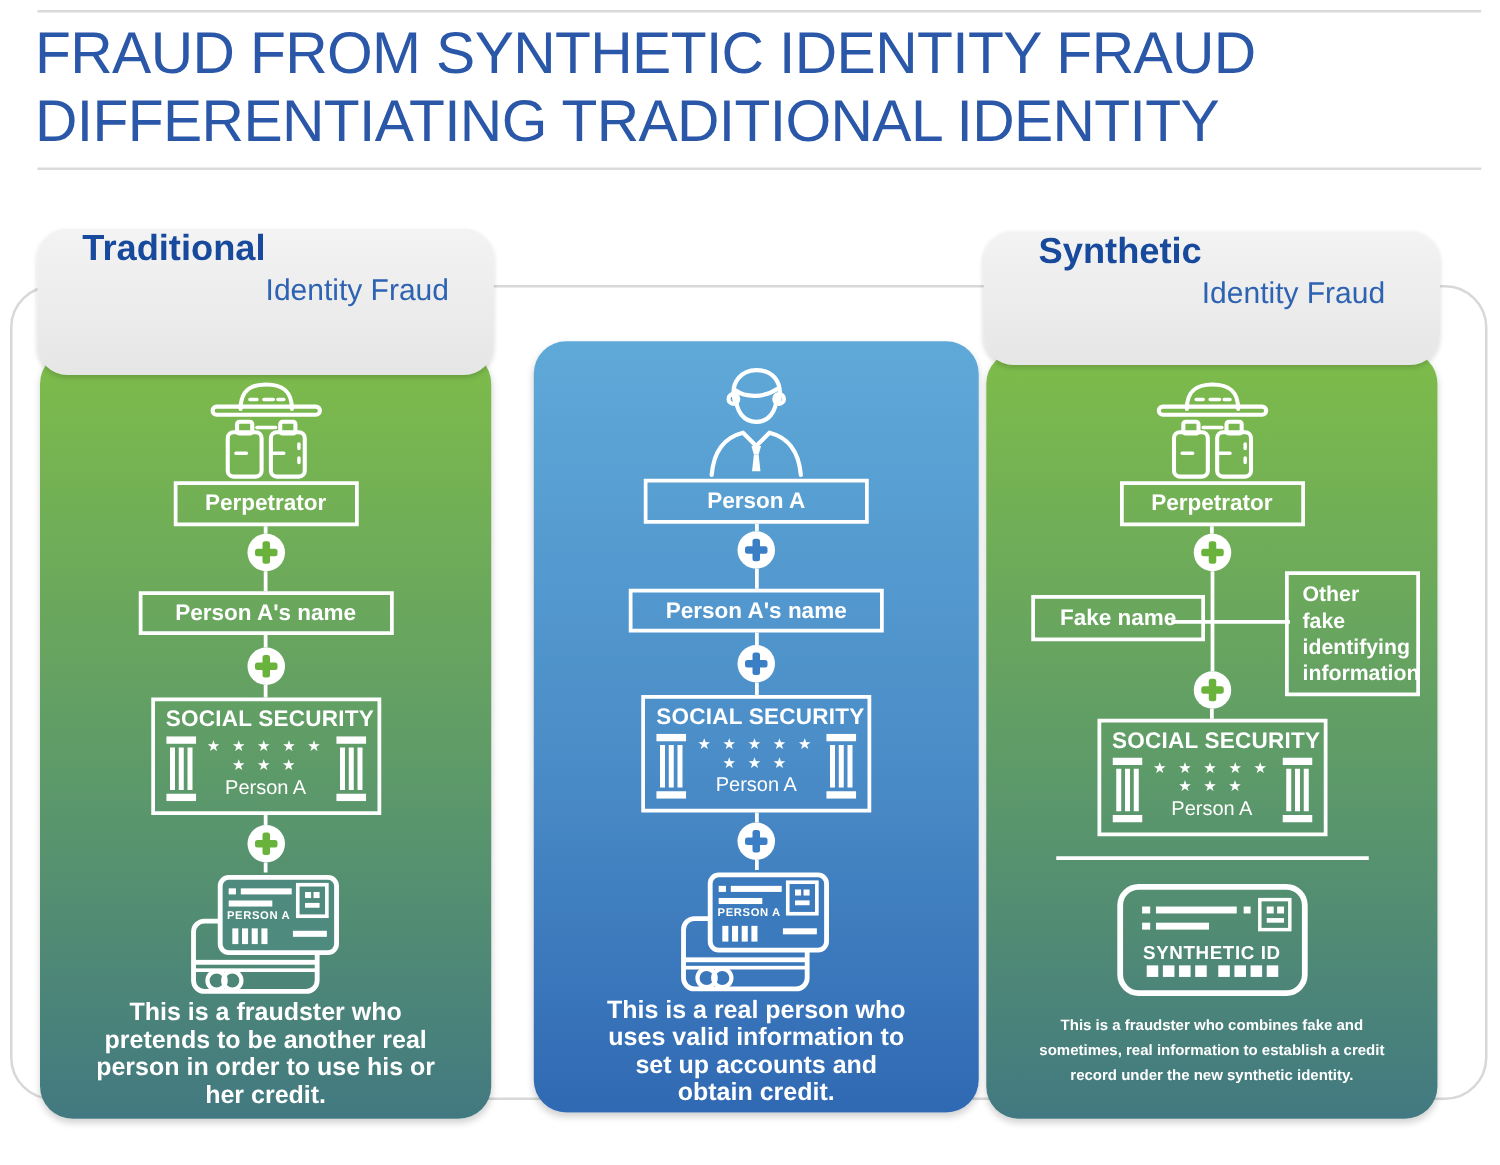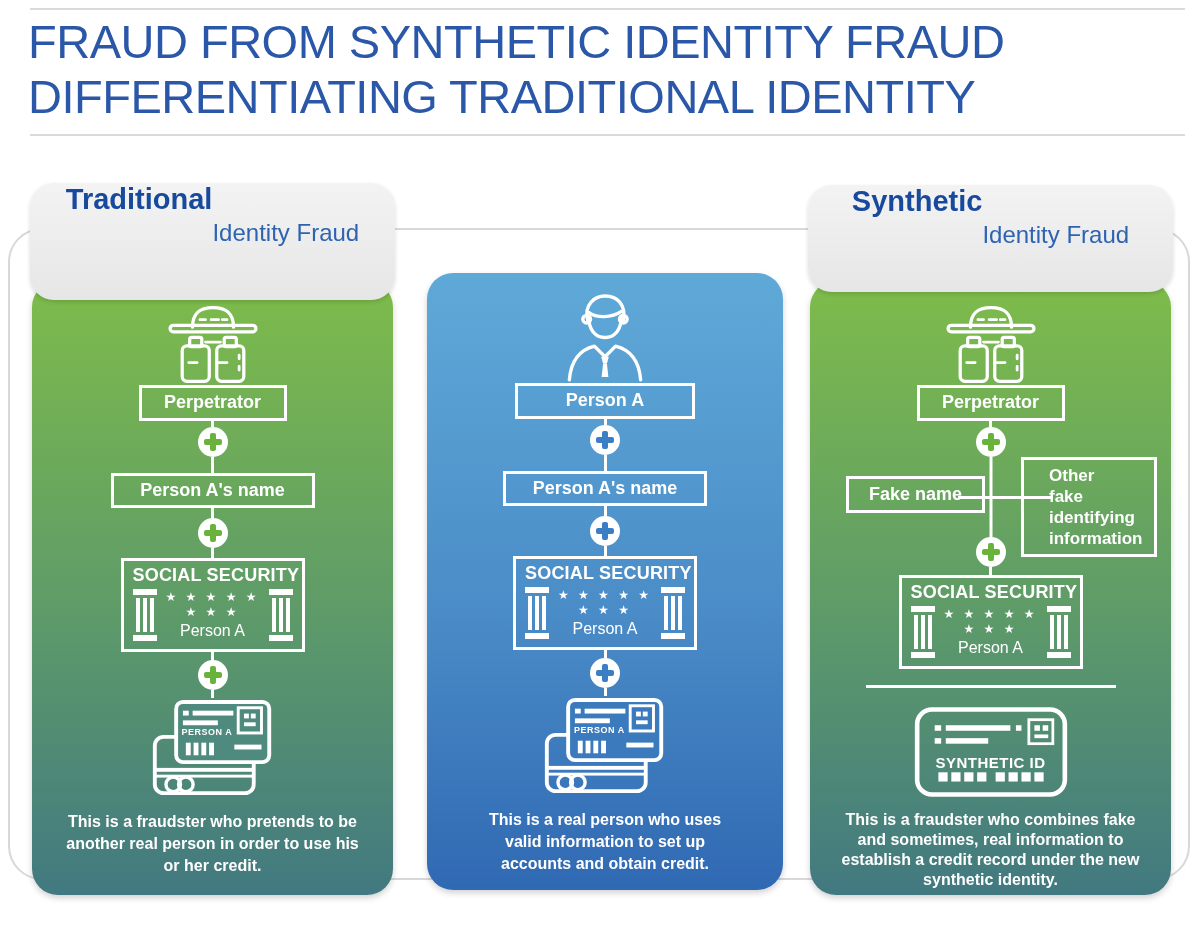--- a/index.html
+++ b/index.html
@@ -12,21 +12,21 @@
 
   .title { position:absolute; left:28px; top:14px; width:1160px; color:#2b57a8; font-weight:500;
            font-size:47px; line-height:1.18; letter-spacing:-0.5px; white-space:nowrap; }
 
   .board { position:absolute; left:8px; top:228px; width:1182px; height:652px;
            background:#fff; border:2px solid #d8d8d8; border-radius:34px; z-index:0; }
 
   .panel { position:absolute; top:0; height:932px; }
   .p1 { left:30px;  width:365px; }
   .p2 { left:425px; width:360px; }
-  .p3 { left:808px; width:365px; }
+  .p3 { left:787px; width:365px; }
 
   .header-card { position:absolute; left:0; right:0; z-index:3; text-align:center;
                  background:linear-gradient(180deg,#f3f3f3,#e6e6e6); border-radius:24px;
                  box-shadow:0 2px 4px rgba(0,0,0,.14);
                  display:flex; flex-direction:row; justify-content:center; }
   .p1 .header-card { top:183px; height:117px; }
   .p2 .header-card { top:168px; height:107px; }
   .p3 .header-card { top:185px; height:107px; }
   .hdr-bold { font-size:29px; font-weight:bold; color:#17499c; line-height:1.15; }
   .hdr-sub  { font-size:24px; font-weight:400; color:#2e63b2; line-height:1.15;margin-top:36px; }
@@ -49,33 +49,33 @@
   .plus::before { width:18px; height:6px; }
   .plus::after  { width:6px;  height:18px; }
 
   .ss-card { border:3px solid #fff; width:184px; padding:4px 9px 8px; color:#fff; }
   .ss-title { font-weight:bold; font-size:18px; text-align:center; letter-spacing:.2px; white-space:nowrap; }
   .ss-mid { display:flex; justify-content:space-between; align-items:center; margin-top:3px; }
   .ss-stars { flex:1; text-align:center; }
   .stars-row { font-size:12px; letter-spacing:3px; line-height:1.25; white-space:nowrap; }
   .ss-name { font-size:16px; margin-top:2px; }
 
-  .caption { text-align:center; color:#fff; font-weight:bold; font-size:16px; line-height:22px; margin-top:12px; }
+  .caption { text-align:center; color:#fff; font-weight:bold; font-size:20px; line-height:22px; margin-top:0; }
   .p1 .caption { width:302px; }
   .p2 .caption { width:258px; }
-  .p3 .caption { width:302px; font-size:16px; line-height:20px; margin-top:10px; }
+  .p3 .caption { width:302px; font-size:12px; line-height:20px; margin-top:10px; }
 
   
   .fake-row { position:relative; width:100%; height:80px; flex:none; }
   .fake-vline { position:absolute; left:50%; top:0; bottom:0; width:3px; background:#fff; transform:translateX(-50%); }
   .fake-hline { position:absolute; left:148px; right:118px; top:39px; height:3px; background:#fff; }
   .fake-left  { position:absolute; left:36px; top:19px; width:139px; border:3px solid #fff;
                 color:#fff; font-weight:bold; font-size:18px; text-align:center; padding:5px 4px; }
-  .fake-right { position:absolute; right:14px; top:0; width:136px; border:3px solid #fff;
-                color:#fff; font-weight:bold; font-size:17px; line-height:21px; padding:5px 25px; text-align:left; }
+  .fake-right { position:absolute; right:14px; top:0; width:108px; border:3px solid #fff;
+                color:#fff; font-weight:bold; font-size:17px; line-height:21px; padding:5px 11px; text-align:left; }
 
   .divider3 { width:250px; height:3px; background:#fff; margin-top:16px; flex:none; }
 
   .cards-wrap { position:relative; width:128px; height:101px; }
   .idcard-label { position:absolute; left:33px; top:29px; color:#fff; font-weight:bold;
                   font-size:9px; letter-spacing:.5px; }
   .synth-wrap { position:relative; width:158px; height:96px; }
   .synth-label { position:absolute; left:0; right:0; top:50px; text-align:center; color:#fff;
                  font-weight:bold; font-size:15px; letter-spacing:.5px; }
   svg { display:block; }

